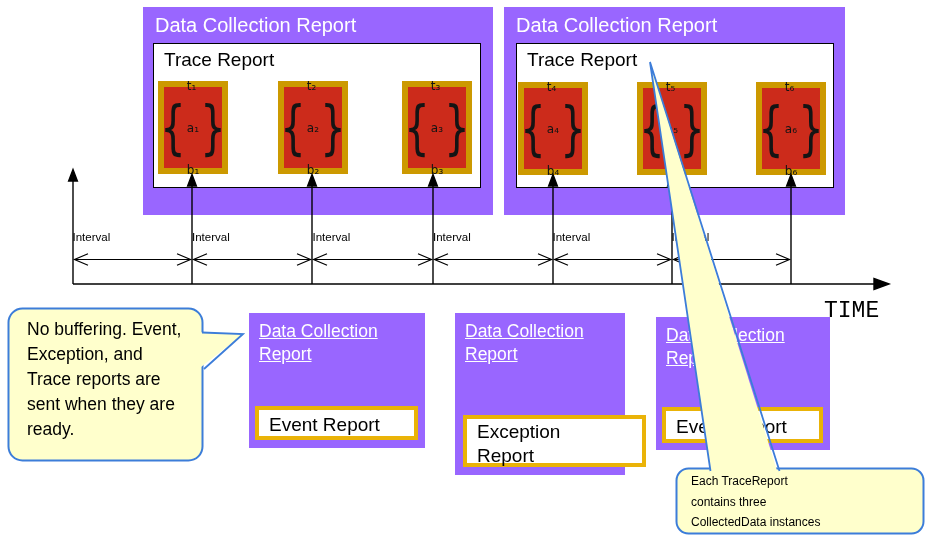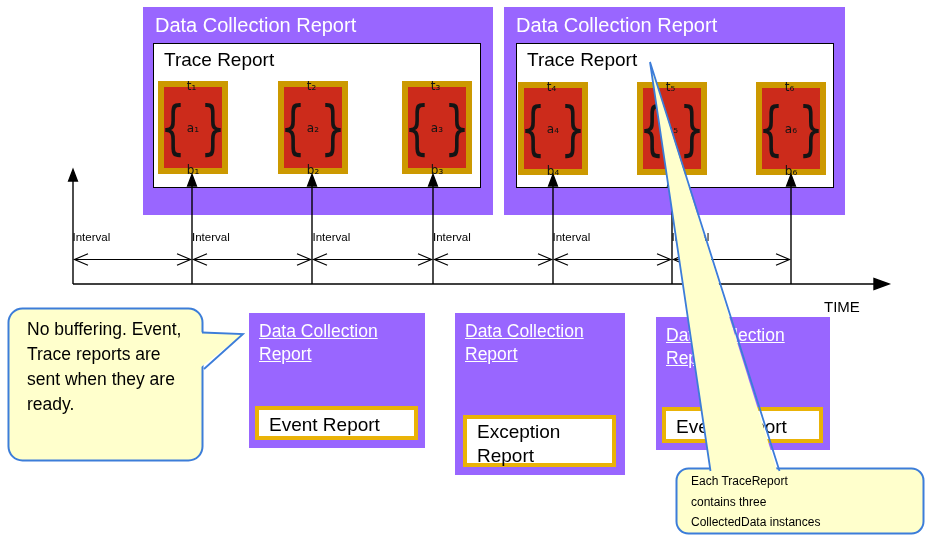--- a/index.html
+++ b/index.html
@@ -13,21 +13,21 @@
 
   .cd-item{position:absolute;width:70px;height:93px;box-sizing:border-box;
            border:6px solid #CC9900;background:#CC2B1B;
            display:flex;align-items:center;justify-content:center;z-index:2;}
   .cd-brace{display:inline-block;font-family:"DejaVu Sans",sans-serif;font-size:40px;
             transform:scaleY(1.45);line-height:1;color:#141414;}
   .cd-col{display:flex;flex-direction:column;margin:0 1px;gap:28px;}
   .cd-row{font-family:"DejaVu Sans",sans-serif;font-size:12px;line-height:14px;color:#141414;white-space:nowrap;}
 
   .interval-label{position:absolute;width:120px;text-align:left;font-size:11.5px;color:#000;z-index:2;}
-  .time-label{position:absolute;font-size:15px;color:#000;z-index:2;}
+  .time-label{position:absolute;font-size:23px;color:#000;z-index:2;font-family:Liberation Mono, monospace;}
 
   svg.overlay{position:absolute;left:0;top:0;pointer-events:none;}
   #timeline-svg{z-index:3;}
   #callout-svg{z-index:6;}
 
   .report-bottom{position:absolute;background:#9966FF;z-index:1;}
   .rb-title{position:absolute;left:10px;top:7px;font-size:17.5px;line-height:23px;color:#fff;white-space:nowrap;text-decoration:underline;}
   .rb-inner{position:absolute;background:#fff;border:4px solid #eab308;box-sizing:border-box;}
   .rb-line{position:absolute;left:10px;font-size:19px;line-height:24px;color:#000;white-space:nowrap;}
 
@@ -194,21 +194,21 @@
     <div class="rb-inner" style="left:6px;top:93px;width:163px;height:34px">
       <div class="rb-line" style="top:3px">Event Report</div>
     </div>
   </div>
 
   <div class="report-bottom" style="left:455px;top:313px;width:170px;height:162px">
     <div class="rb-title">
       <div>Data Collection</div>
       <div>Report</div>
     </div>
-    <div class="rb-inner" style="left:8px;top:102px;width:153px;height:52px">
+    <div class="rb-inner" style="left:8px;top:102px;width:183px;height:52px">
       <div class="rb-line" style="top:1px">Exception</div>
       <div class="rb-line" style="top:25px">Report</div>
     </div>
   </div>
 
   <div class="report-bottom" style="left:656px;top:317px;width:174px;height:133px">
     <div class="rb-title">
       <div>Data Collection</div>
       <div>Report</div>
     </div>
@@ -223,20 +223,21 @@
     <polygon points="193,332 243,334 196,371" fill="#FFFFCC"></polygon>
     <path d="M202,332.5 L243,334 L204,369" fill="none" stroke="#3C7DD9" stroke-width="1.8"></path>
 
     <rect x="676.5" y="468.5" width="247" height="65" rx="12" fill="#FFFFCC" stroke="#3C7DD9" stroke-width="2"></rect>
     <polygon points="650,62 711,477 779,477" fill="#FFFFCC"></polygon>
     <path d="M710.5,471 L650,62 L779.5,471" fill="none" stroke="#3C7DD9" stroke-width="1.8"></path>
   </svg>
 
   <div class="callout-text" id="callout-left-text">
     <div>No buffering. Event,</div>
+    <div>Exception, and</div>
     <div>Trace reports are</div>
     <div>sent when they are</div>
     <div>ready.</div>
   </div>
 
   <div class="callout-text" id="callout-right-text">
     <div>Each TraceReport</div>
     <div>contains three</div>
     <div>CollectedData instances</div>
   </div>

